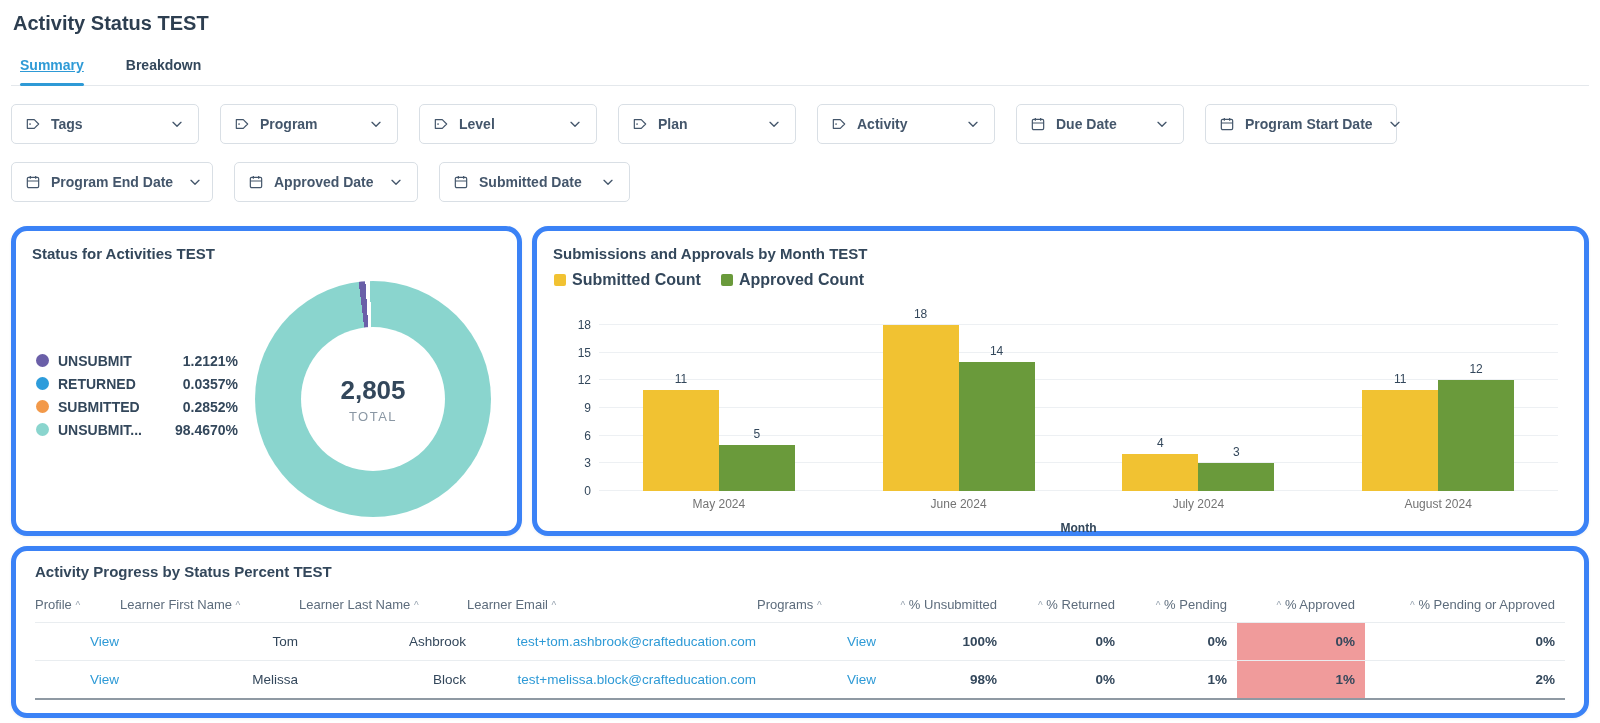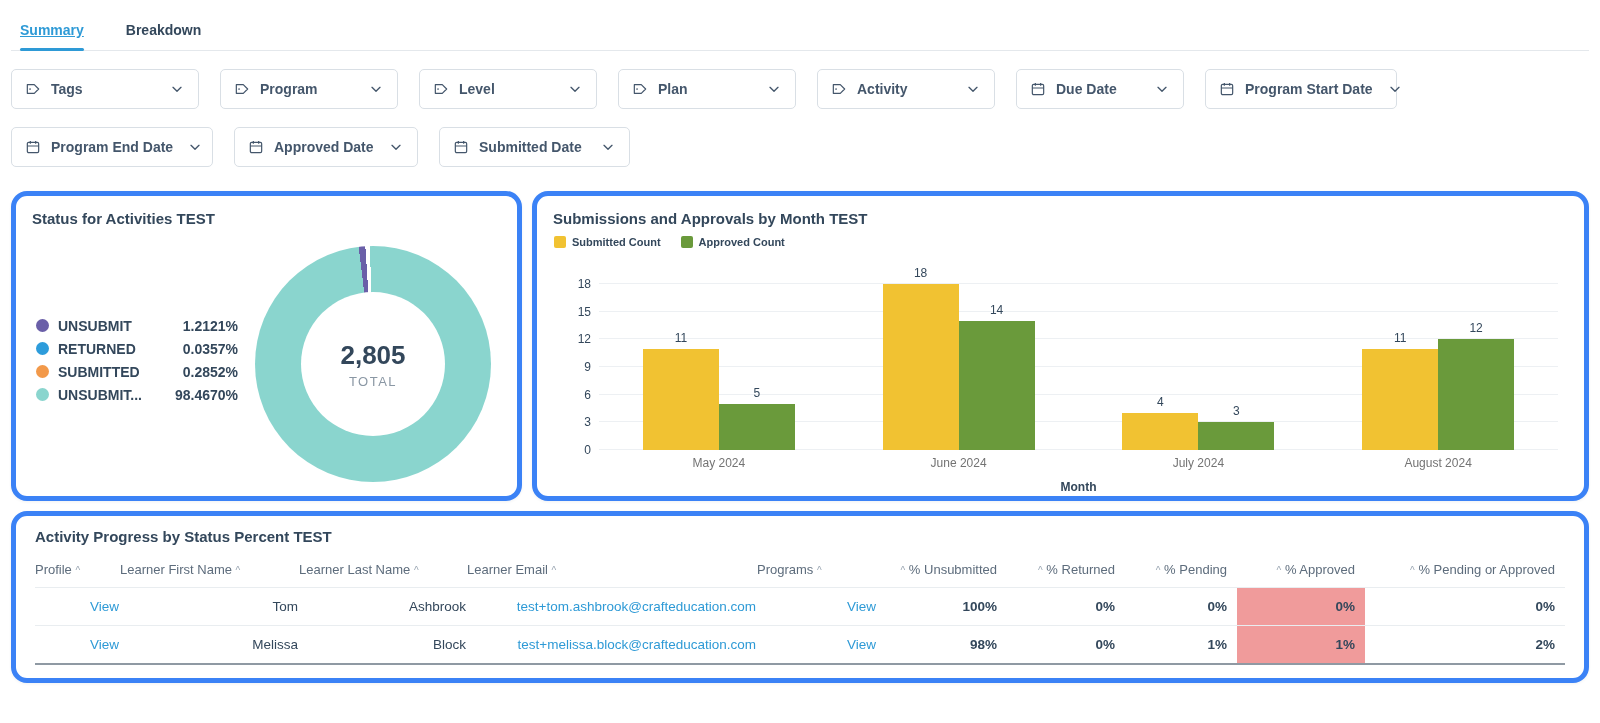--- a/index.html
+++ b/index.html
@@ -59,21 +59,21 @@
   .donut { position:absolute; right:26px; top:50px; width:236px; height:236px; border-radius:50%; }
   .donut-hole { position:absolute; left:50%; top:50%; transform:translate(-50%,-50%);
                 width:144px; height:144px; background:#fff; border-radius:50%;
                 display:flex; flex-direction:column; align-items:center; justify-content:center; }
   .donut-total { font-size:26px; font-weight:700; color:#33475b; }
   .donut-total-label { font-size:13px; color:#8a97a4; letter-spacing:1.5px; margin-top:3px; }
 
   
   .bar-card { flex:1; height:310px; }
   .bar-legend { display:flex; gap:20px; margin:9px 0 0 17px; }
-  .bar-legend-item { display:flex; align-items:center; font-size:11px; font-weight:600; color:#33475b; }
+  .bar-legend-item { display:flex; align-items:center; font-size:16px; font-weight:600; color:#33475b; }
   .bar-swatch { width:12px; height:12px; border-radius:2px; margin-right:6px; }
   .bar-plot { position:relative; height:166px; margin:36px 26px 0 62px; }
   .gridline { position:absolute; left:0; right:0; height:1px; background:#edf0f3; }
   .ytick { position:absolute; left:-36px; width:28px; text-align:right; font-size:12px; color:#33475b; }
   .bar-groups { position:absolute; inset:0; display:flex; align-items:flex-end; justify-content:space-around; }
   .bar-group { display:flex; align-items:flex-end; width:152px; justify-content:center; }
   .bar { width:76px; position:relative; }
   .bar-value { position:absolute; top:-18px; left:0; right:0; text-align:center; font-size:12px; color:#33475b; }
   .x-labels { display:flex; justify-content:space-around; margin:6px 26px 0 62px; }
   .x-label { width:152px; text-align:center; font-size:12px; color:#737373; }
@@ -95,20 +95,21 @@
   .td-right { text-align:right; padding-right:10px; font-weight:600; }
   td a { color:var(--accent); text-decoration:none; font-weight:400; }
   td.hl { background:var(--highlight); }
   tbody tr:last-child td { border-bottom:2px solid #8f99a3; }
 </style>
 </head>
 <body>
 
 <div class="page">
 
+  <h1 class="page-title">Activity Status TEST</h1>
 
   <div class="tabs" id="tabs">
       <button class="tab active">Summary</button>
       <button class="tab">Breakdown</button>
     </div>
 
   <div class="filters" id="filters">
       <div class="filter-row filter-row1">
         <button class="chip">
           <span class="chip-icon">

